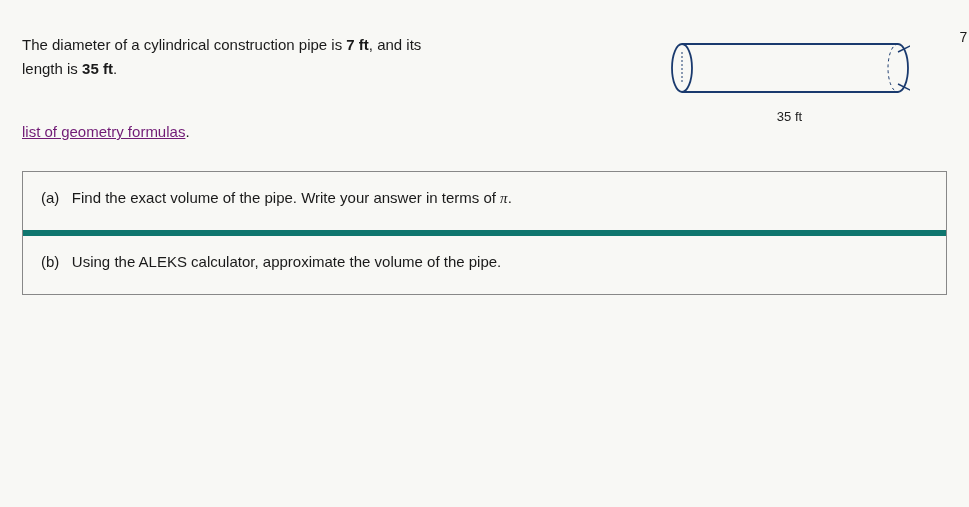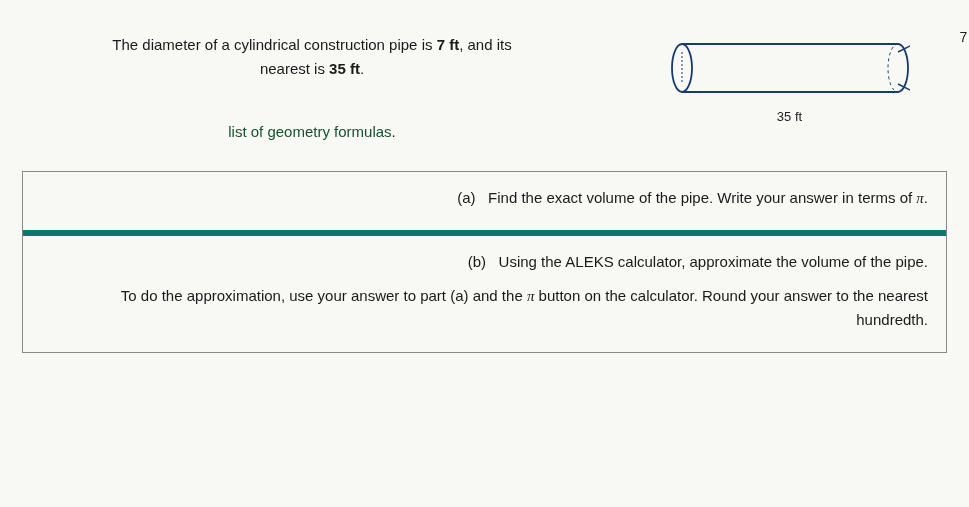--- a/index.html
+++ b/index.html
@@ -13,41 +13,40 @@
       height: 507px;
       box-sizing: border-box;
       line-height: 1.6;
     }
     .intro {
       display: flex;
       gap: 30px;
     }
     .intro-text {
       flex: 0 0 580px;
-      text-align: center;
     }
     .diagram-area {
       flex: 1;
       position: relative;
       padding-top: 20px;
     }
     .bold-num {
       font-weight: bold;
     }
     .link {
-      color: #14532d;
+      color: #701a75;
+      text-decoration: underline;
       cursor: pointer;
     }
     .question-box {
       border: 1px solid #888;
       margin-top: 12px;
     }
     .part {
       padding: 14px 18px 20px 18px;
-      text-align: right;
     }
     .part + .part {
       border-top: 6px solid #0f766e;
     }
     .part-label {
       display: inline;
     }
     .answer-row {
       margin-top: 30px;
       margin-left: 60px;
@@ -80,21 +79,21 @@
     }
   </style>
 </head>
 <body>
 
 <div class="intro">
   <div class="intro-text">
     <p>
       <span>The diameter of a cylindrical construction pipe is </span><span class="bold-num">7 ft</span><span>, and its</span>
       <br>
-      <span>nearest is </span><span class="bold-num">35 ft</span><span>.</span>
+      <span>length is </span><span class="bold-num">35 ft</span><span>.</span>
     </p>
     <p>
       <br>
       <span class="link">list of geometry formulas</span><span>.</span>
     </p>
   </div>
 
   <div class="diagram-area">
     <span class="outer-dim">7 f</span>
     <div class="cylinder-wrap">
@@ -116,17 +115,14 @@
 <div class="question-box">
   <div class="part">
     <span class="part-label">(a)</span>
     &nbsp;
     <span>Find the exact volume of the pipe. Write your answer in terms of </span><span class="pi">π</span><span>.</span>
   </div>
   <div class="part">
     <span class="part-label">(b)</span>
     &nbsp;
     <span>Using the ALEKS calculator, approximate the volume of the pipe.</span>
-    <div style="margin-top:10px; margin-left:34px;">
-      <span>To do the approximation, use your answer to part (a) and the </span><span class="pi">π</span><span> button on the calculator. Round your answer to the nearest hundredth.</span>
-    </div>
   </div>
 </div>
 
 </body></html>

